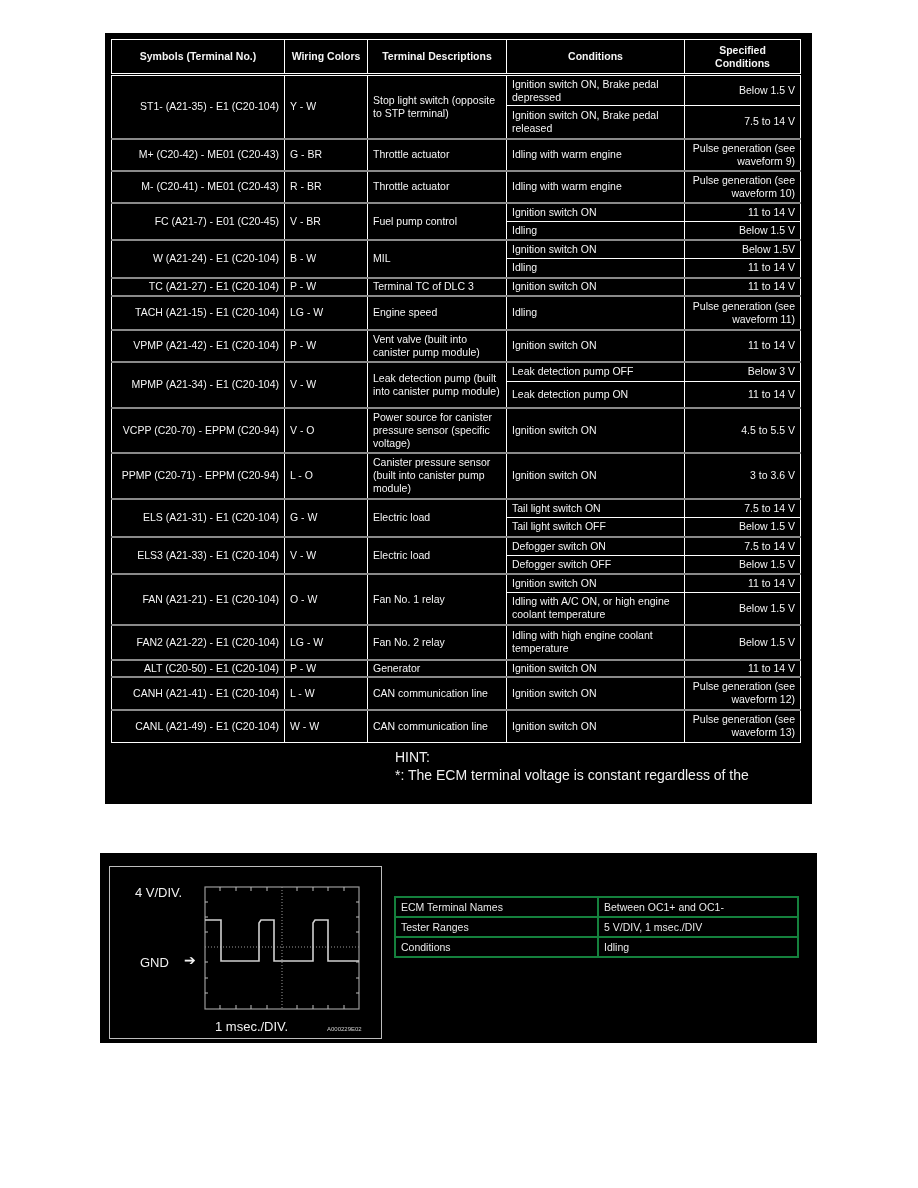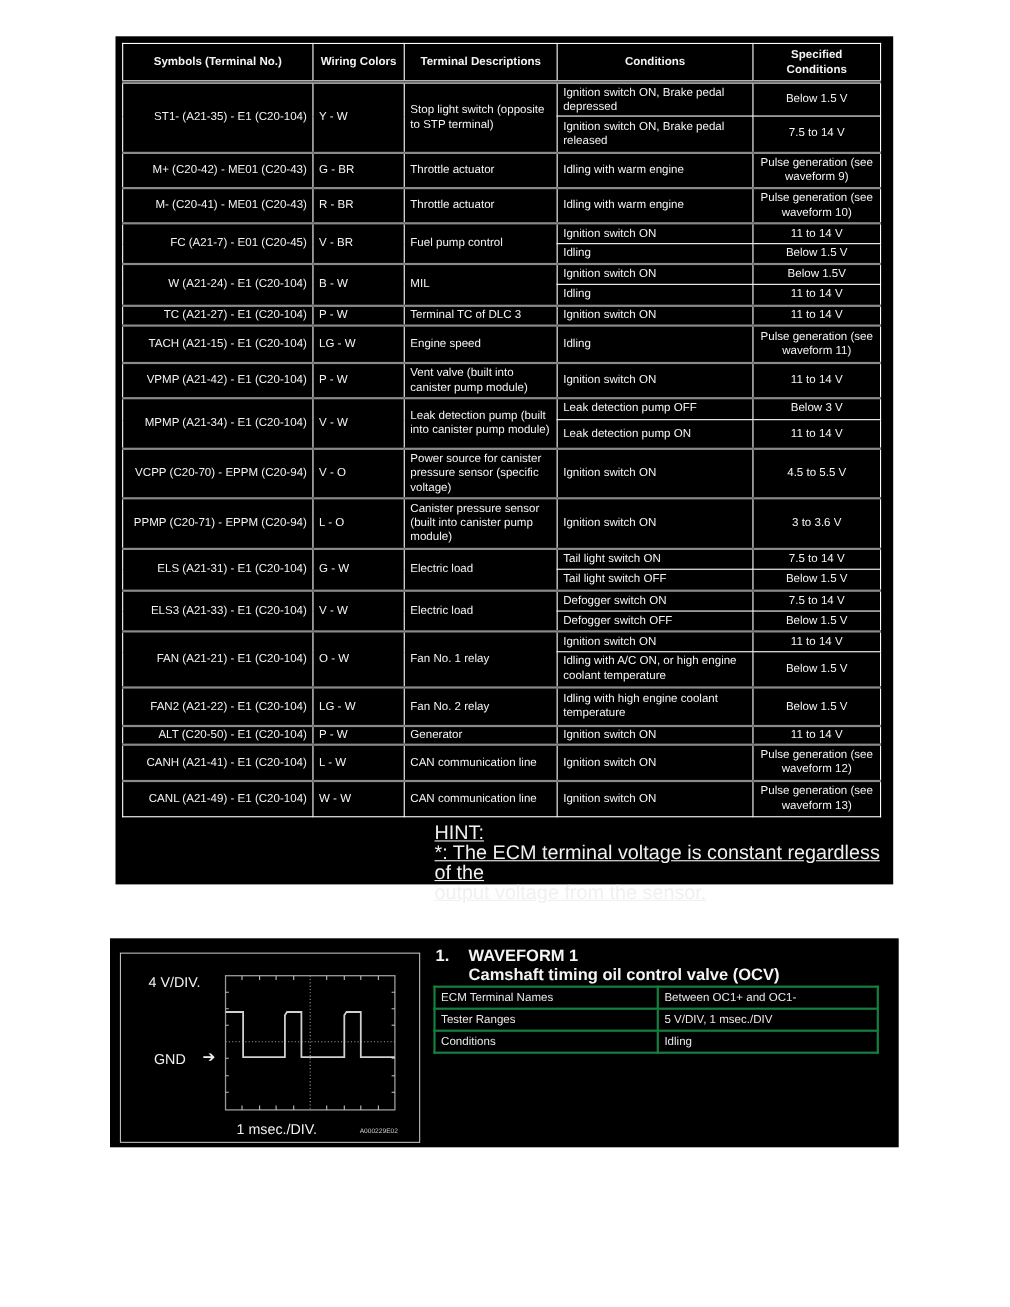--- a/index.html
+++ b/index.html
@@ -7,24 +7,24 @@
          font-family:"Liberation Sans", sans-serif; color:#ffffff; }
   .panel { position:absolute; background:#000; }
   #top-panel { left:105px; top:33px; width:707px; height:771px; }
   table.spec { position:absolute; left:6px; top:6px; width:689px; border-collapse:collapse;
                table-layout:fixed; font-size:10.5px; line-height:13px; }
   table.spec td, table.spec th { border:1px solid #ffffff; padding:0 5px; vertical-align:middle; color:#f4f4f4; }
   table.spec th { font-weight:bold; text-align:center; font-size:10.5px; }
   table.spec thead tr { height:35px; }
   table.spec thead th { border-bottom:3px double #ffffff; }
   table.spec td.c1 { text-align:right; }
-  table.spec td.c5 { text-align:center; }
+  table.spec td.c5 { text-align:right; }
   table.spec tbody tr.grp-start td { border-top:2px solid #8a8a8a; }
   table.spec tbody tr.grp-start td.first { border-top:2px solid #8a8a8a; }
-  .hint { position:absolute; left:290px; top:715px; font-size:18px; line-height:18px; color:#f0f0f0;text-decoration:underline; }
+  .hint { position:absolute; left:290px; top:715px; font-size:14px; line-height:18px; color:#f0f0f0; }
   #wave-panel { left:100px; top:853px; width:717px; height:190px; }
   .scope-frame { position:absolute; left:9px; top:13px; width:271px; height:171px; border:1px solid #bdbdbd; }
   .scope-label { position:absolute; font-size:13px; color:#f0f0f0; }
   .wf-title { position:absolute; left:296px; top:8px; font-weight:bold; font-size:15px; line-height:17px; color:#f5f5f5; }
   table.wf { position:absolute; left:294px; top:43px; width:403px; border-collapse:collapse; table-layout:fixed;
              font-size:10.5px; color:#e8e8e8; }
   table.wf td { border:2px solid #15803d; padding:0 5px; height:18px; }
 </style>
 </head>
 <body>
@@ -201,21 +201,20 @@
           <td class="c3 first" rowspan="1">CAN communication line</td>
           <td class="c4">Ignition switch ON</td>
           <td class="c5">Pulse generation (see waveform 13)</td>
         </tr>
       </tbody>
   </table>
 
   <div class="hint">
     <div>HINT:</div>
     <div>*: The ECM terminal voltage is constant regardless of the</div>
-    <div>output voltage from the sensor.</div>
   </div>
 </div>
 
 <div id="wave-panel" class="panel">
   <div class="scope-frame">
     <span class="scope-label" style="left:25px; top:18px;">4 V/DIV.</span>
     <span class="scope-label" style="left:30px; top:88px;">GND</span>
     <span class="scope-label" style="left:74px; top:85px; font-size:14px;">➔</span>
     <span class="scope-label" style="left:105px; top:152px;">1 msec./DIV.</span>
     <span class="scope-label" style="left:217px; top:159px; font-size:6px; color:#cfcfcf;">A000229E02</span>
@@ -253,24 +252,20 @@
           <line x1="152" y1="46" x2="155" y2="46"></line>
           <line x1="152" y1="76" x2="155" y2="76"></line>
           <line x1="152" y1="92" x2="155" y2="92"></line>
           <line x1="152" y1="107" x2="155" y2="107"></line>
       </g>
 
       <polyline fill="none" stroke="#d0d0d0" stroke-width="1.6" points="1,34 17,34 17,75 55,75 55,37 57,34 70,34 70,75 109,75 109,37 111,34 124,34 124,75 155,75"></polyline>
     </svg>
   </div>
 
-  <div class="wf-title">
-    <span style="display:inline-block; width:30px;">1.</span><span>WAVEFORM 1</span><br>
-    <span style="display:inline-block; width:30px;"></span><span>Camshaft timing oil control valve (OCV)</span>
-  </div>
 
   <table class="wf">
     <colgroup>
         <col style="width:203px">
         <col style="width:200px">
       </colgroup>
     <tbody>
         <tr>
       <td>ECM Terminal Names</td>
       <td>Between OC1+ and OC1-</td>

